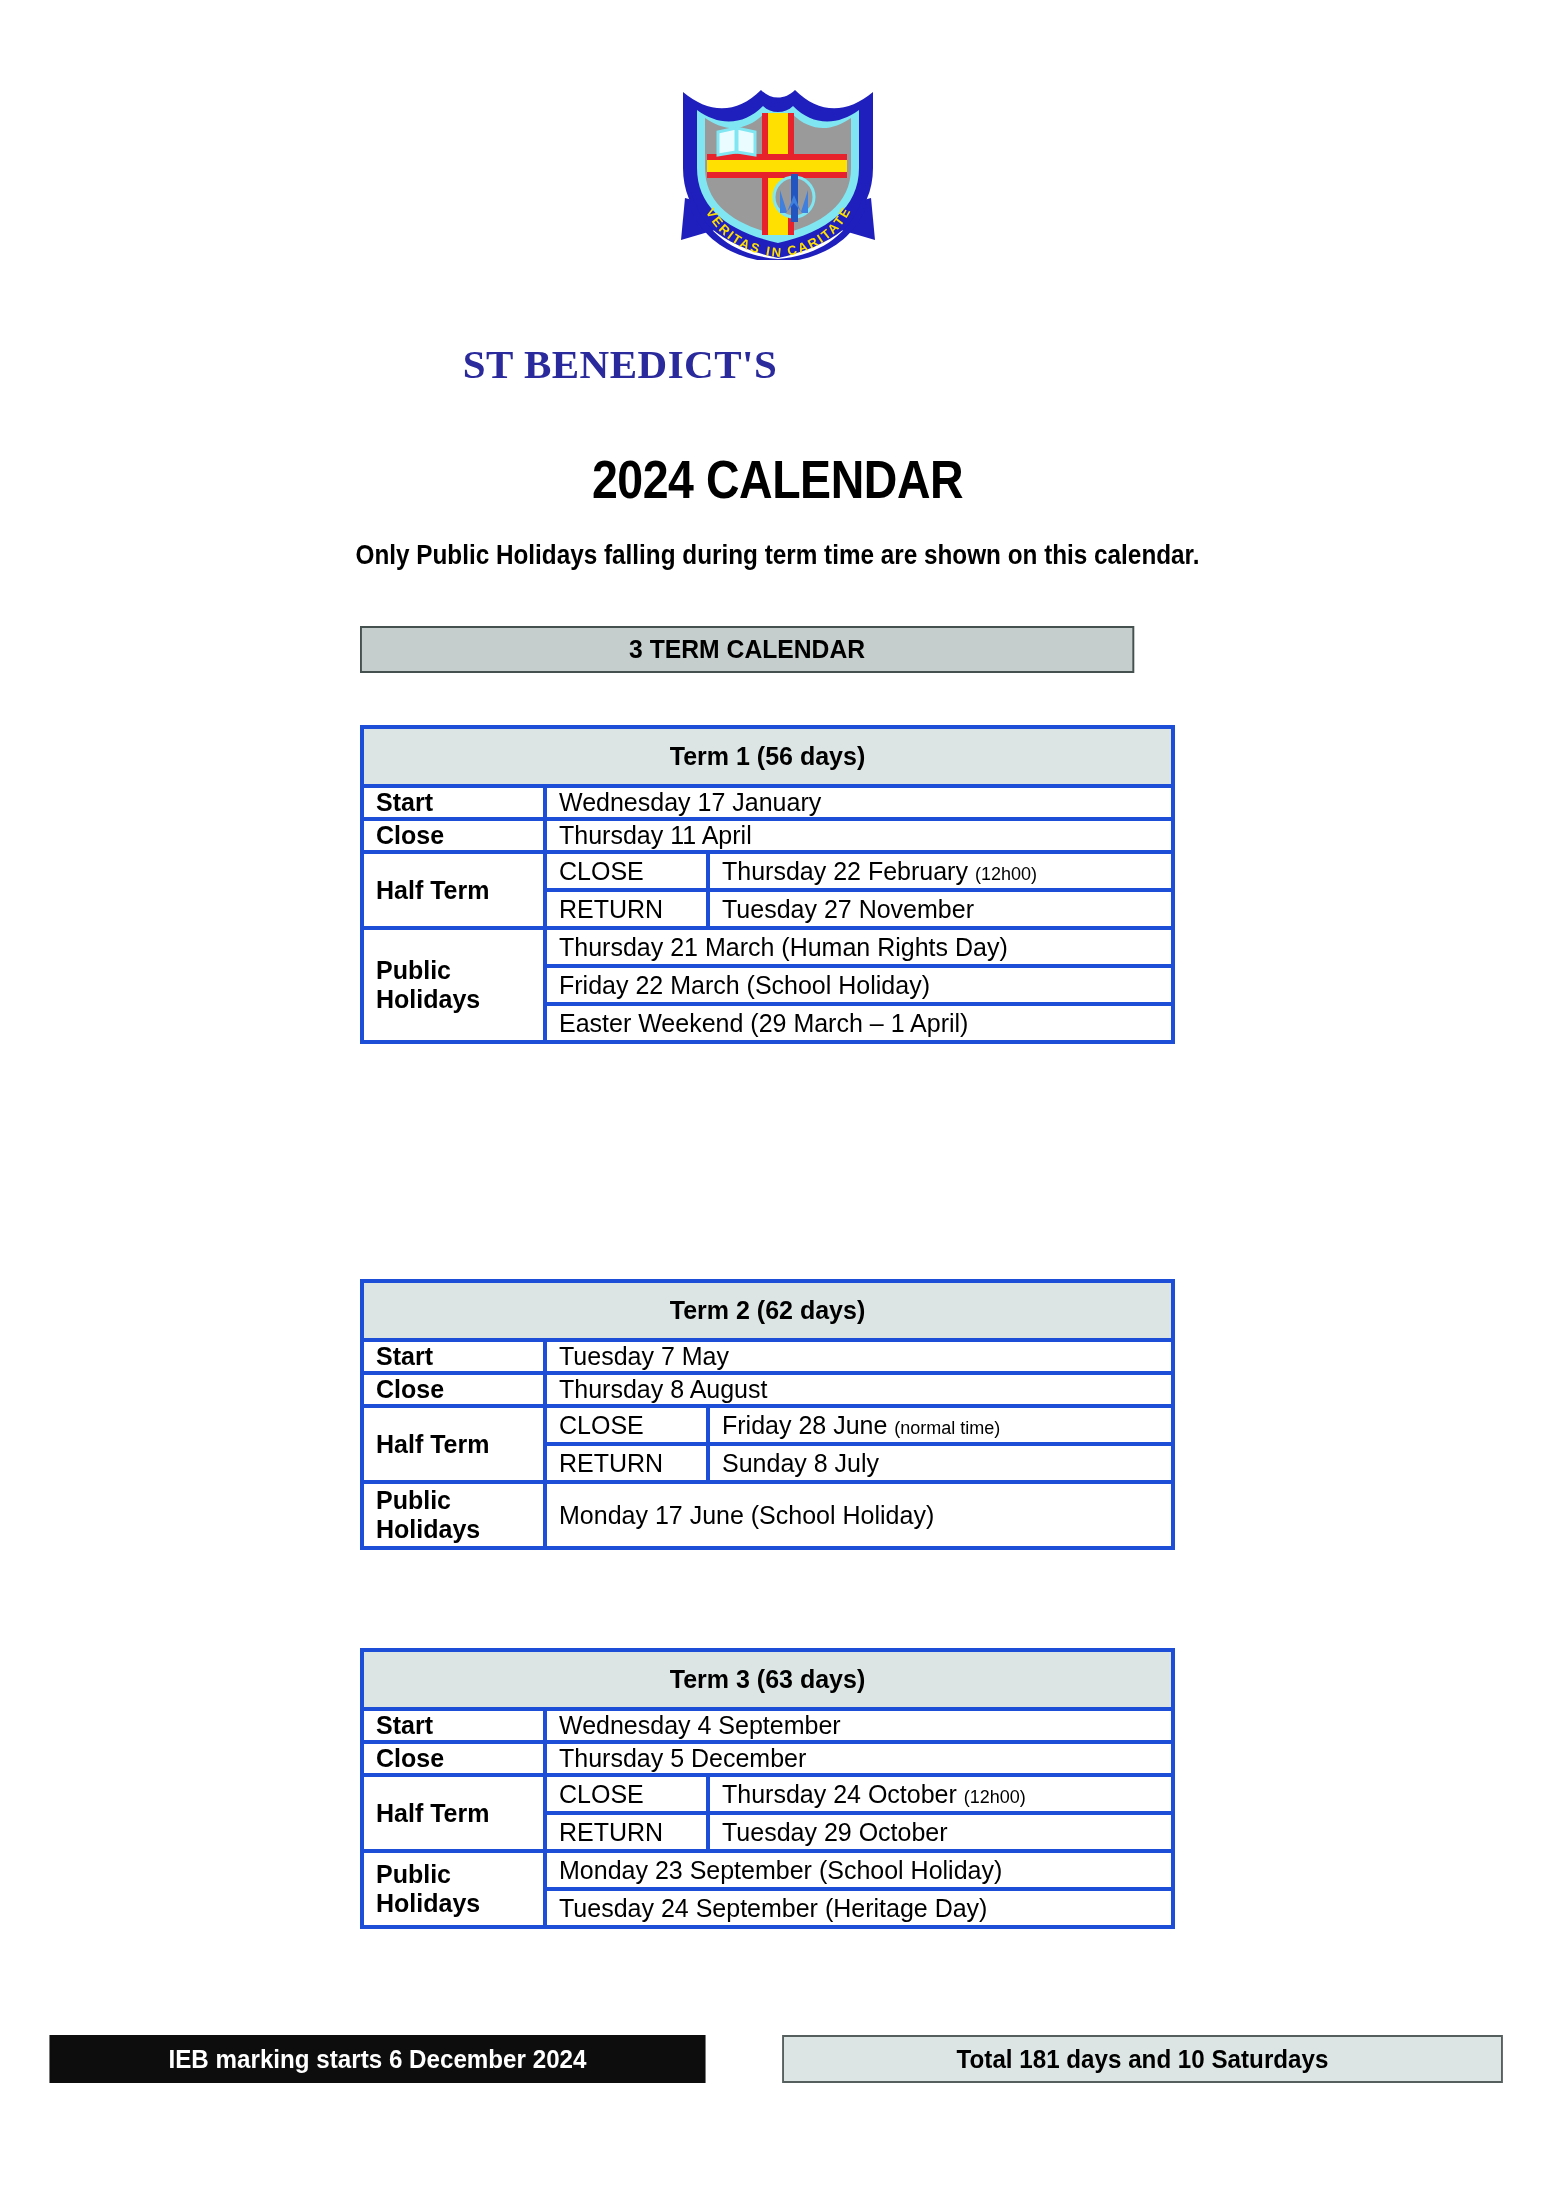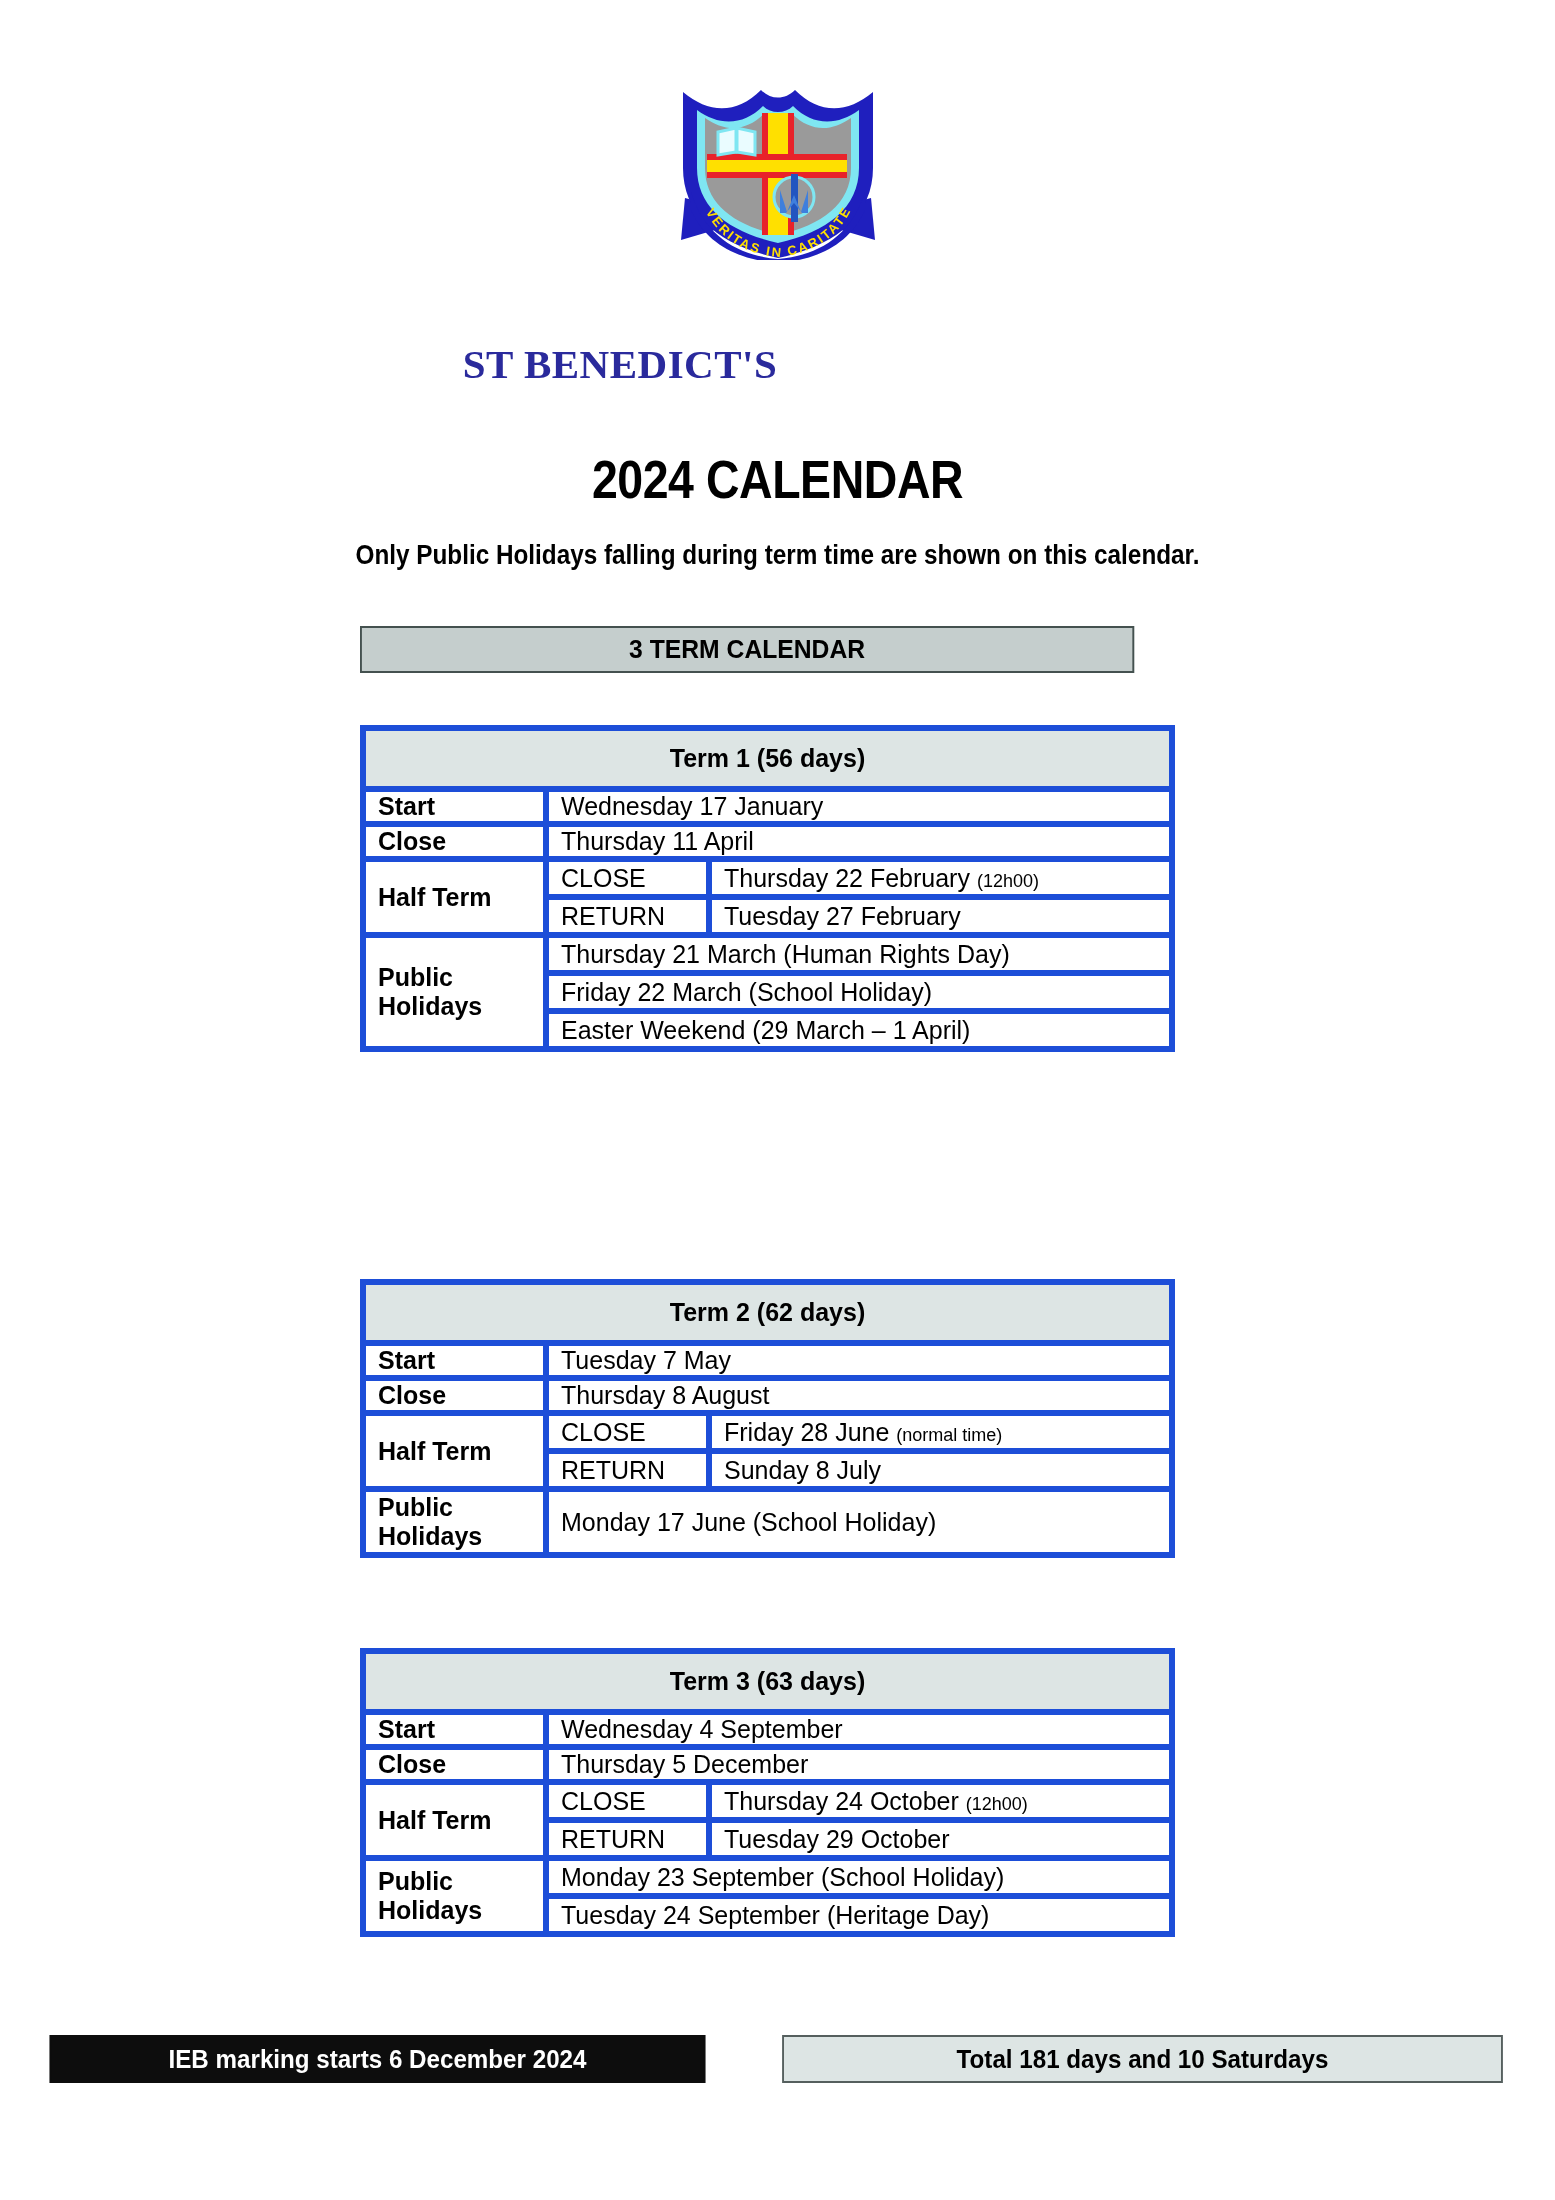--- a/index.html
+++ b/index.html
@@ -84,21 +84,21 @@
   
   .term-table {
     position: absolute;
     left: 360px;
     width: 815px;
     border-collapse: collapse;
     table-layout: fixed;
     background: #ffffff;
   }
   .term-table td, .term-table th {
-    border: 6px solid #1d4ed8;
+    border: 4px solid #1d4ed8;
     padding: 0 12px;
     font-size: 25px;
     vertical-align: middle;
     background: #ffffff;
   }
   .term-header {
     background: #dde5e4 !important;
     text-align: center;
     font-weight: 700;
     font-size: 26px;
@@ -236,21 +236,21 @@
     <tr class="r-sub">
       <td class="rowlabel" rowspan="2">Half Term</td>
       <td class="subkey">CLOSE</td>
       <td class="datacell">
         <span>Thursday 22 February</span>
         <span class="note">(12h00)</span>
       </td>
     </tr>
     <tr class="r-sub">
       <td class="subkey">RETURN</td>
-      <td class="datacell">Tuesday 27 February</td>
+      <td class="datacell">Tuesday 27 November</td>
     </tr>
     <tr class="r-ph">
       <td class="rowlabel" rowspan="3">Public Holidays</td>
       <td class="datacell" colspan="2">Thursday 21 March (Human Rights Day)</td>
     </tr>
     <tr class="r-ph">
       <td class="datacell" colspan="2">Friday 22 March (School Holiday)</td>
     </tr>
     <tr class="r-ph">
       <td class="datacell" colspan="2">Easter Weekend (29 March – 1 April)</td>

